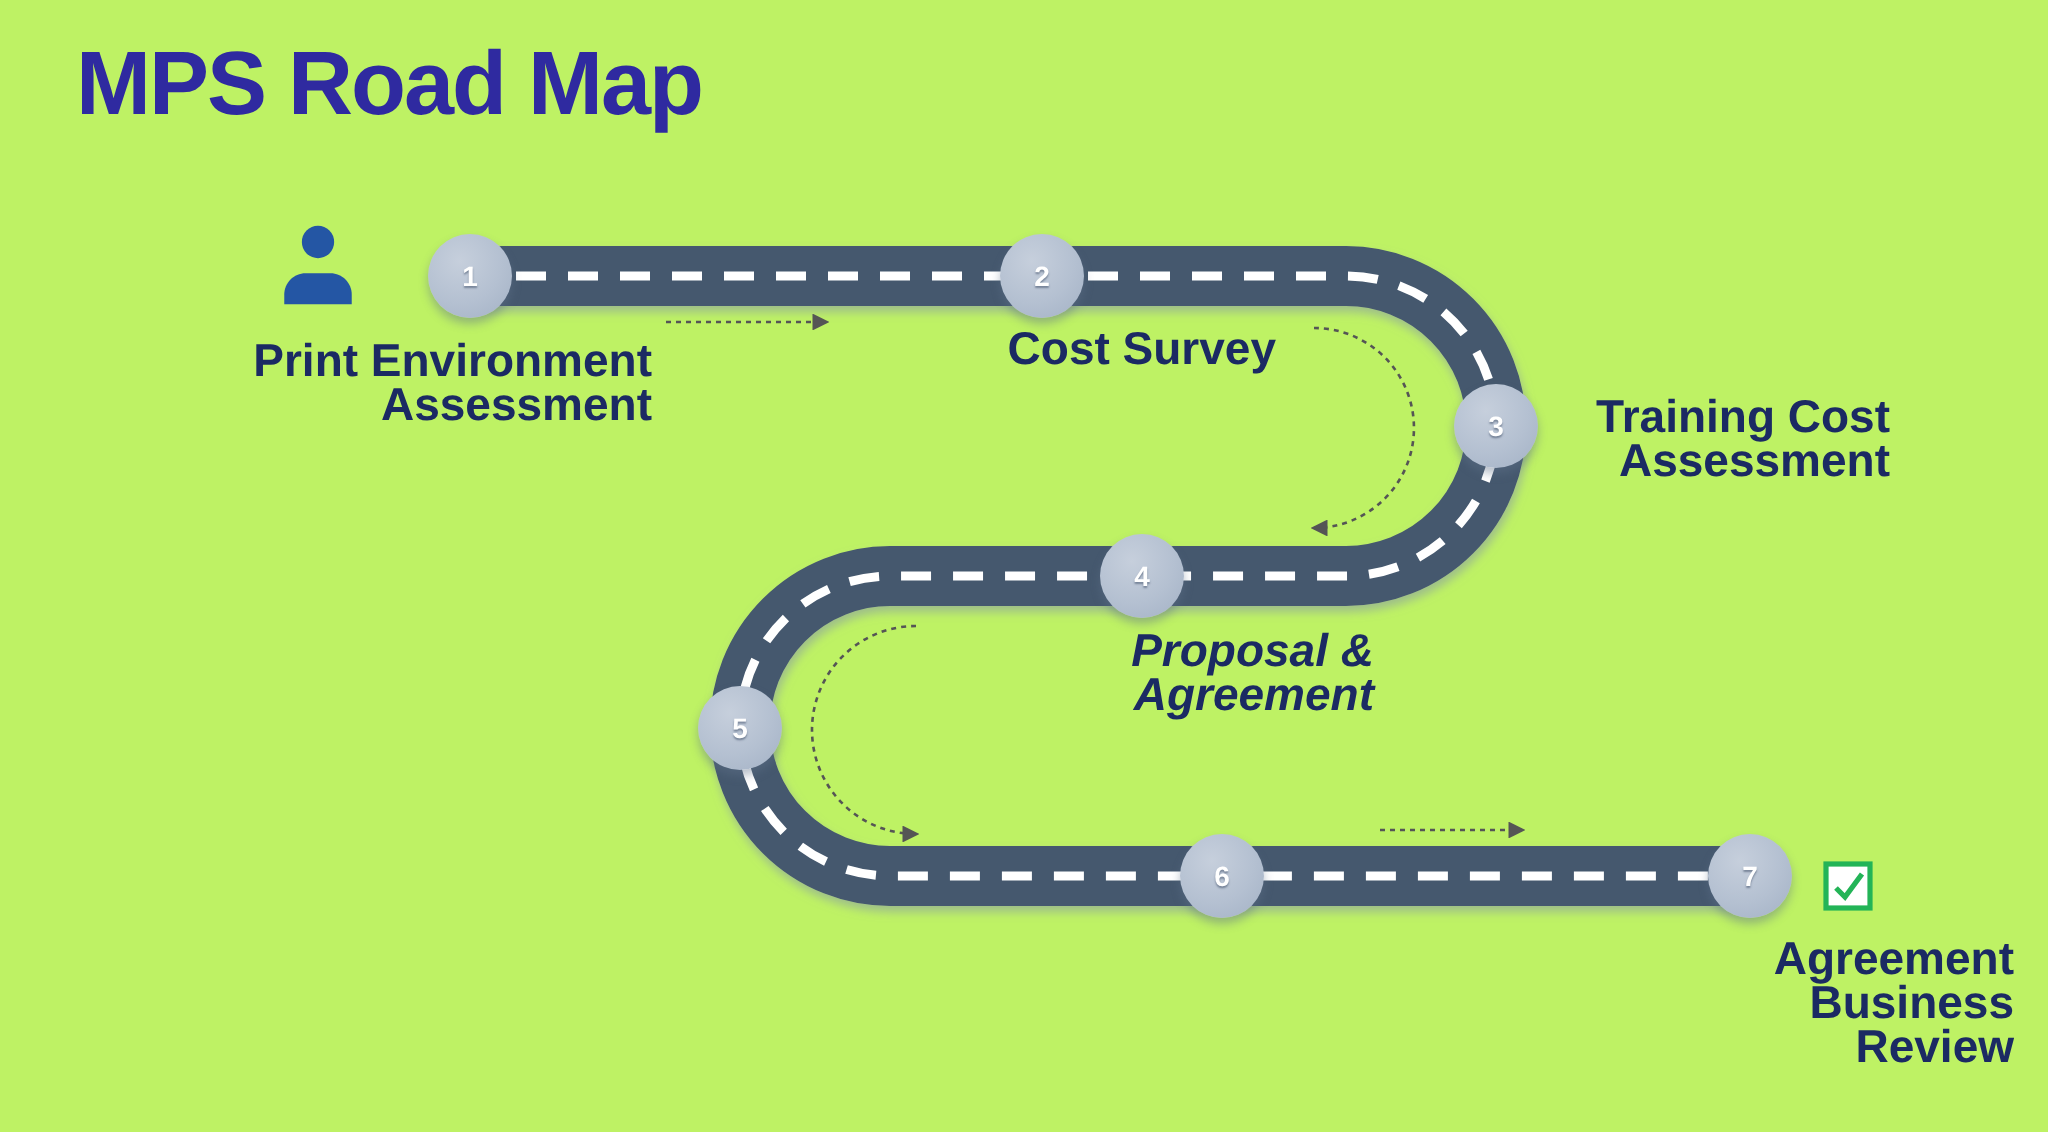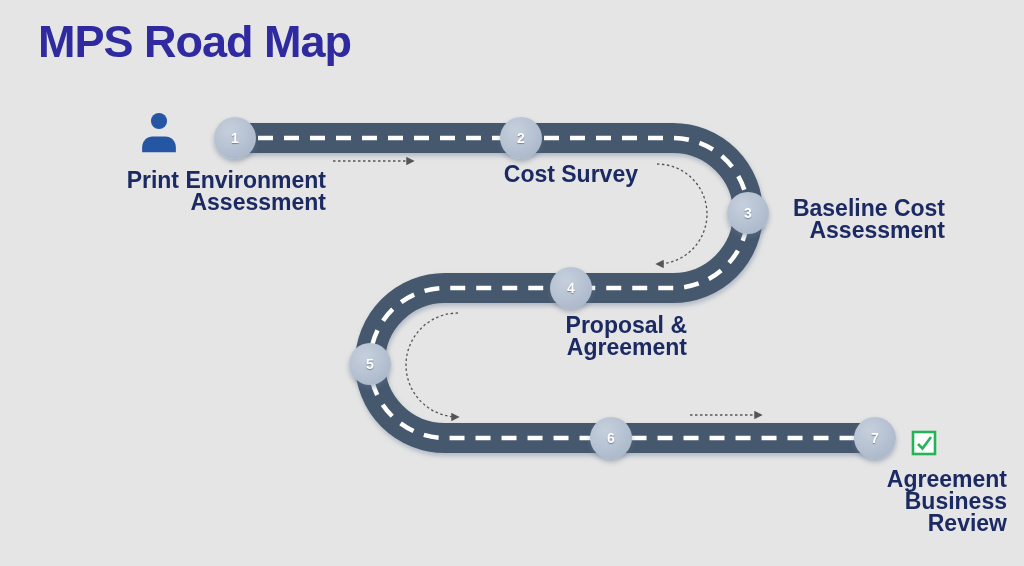--- a/index.html
+++ b/index.html
@@ -1,19 +1,19 @@
 <!DOCTYPE html>
 <html><head>
 <meta charset="utf-8">
 <style>
   html,body{margin:0;padding:0;}
   #stage{
     position:relative;
     width:1024px;height:566px;
-    background:#e5e5e5;
+    background:#bef264;
     overflow:hidden;
     font-family:"Liberation Sans","DejaVu Sans",sans-serif;
   }
   .title{
     position:absolute;left:38px;top:16px;
     font-size:45px;font-weight:bold;letter-spacing:-1px;
     color:#2f2aa0;
   }
   svg.layer{position:absolute;left:0;top:0;}
   .ms{
@@ -95,20 +95,20 @@
   <div class="ms" style="left:590px;top:417px;">
     <span>6</span>
   </div>
   <div class="ms" style="left:854px;top:417px;">
     <span>7</span>
   </div>
 
   <div class="lbl" style="left:216px;top:169px;">Print Environment
 Assessment</div>
   <div class="lbl" style="left:528px;top:163px;">Cost Survey</div>
-  <div class="lbl" style="left:835px;top:197px;">Baseline Cost
+  <div class="lbl" style="left:835px;top:197px;">Training Cost
 Assessment</div>
-  <div class="lbl" style="left:577px;top:314px;">Proposal &amp;
+  <div class="lbl" style="left:577px;top:314px;font-style:italic;">Proposal &amp;
 Agreement</div>
   <div class="lbl" style="left:897px;top:468px;">Agreement Business
 Review</div>
 
 </div>
 
 </body></html>

